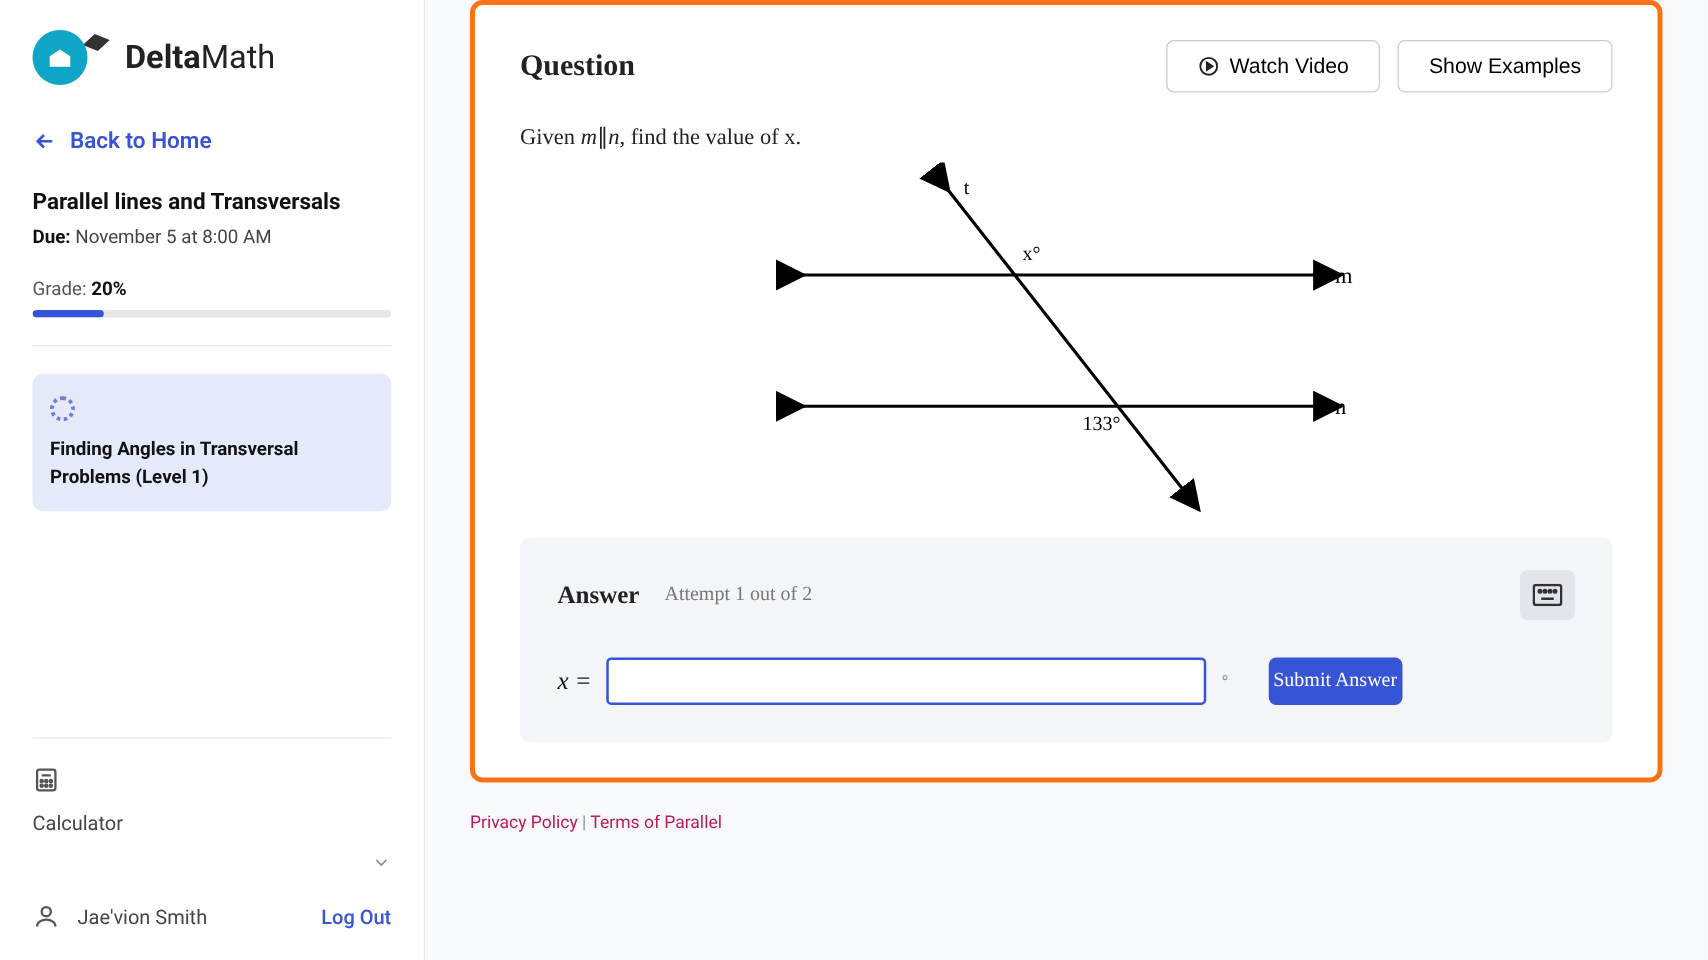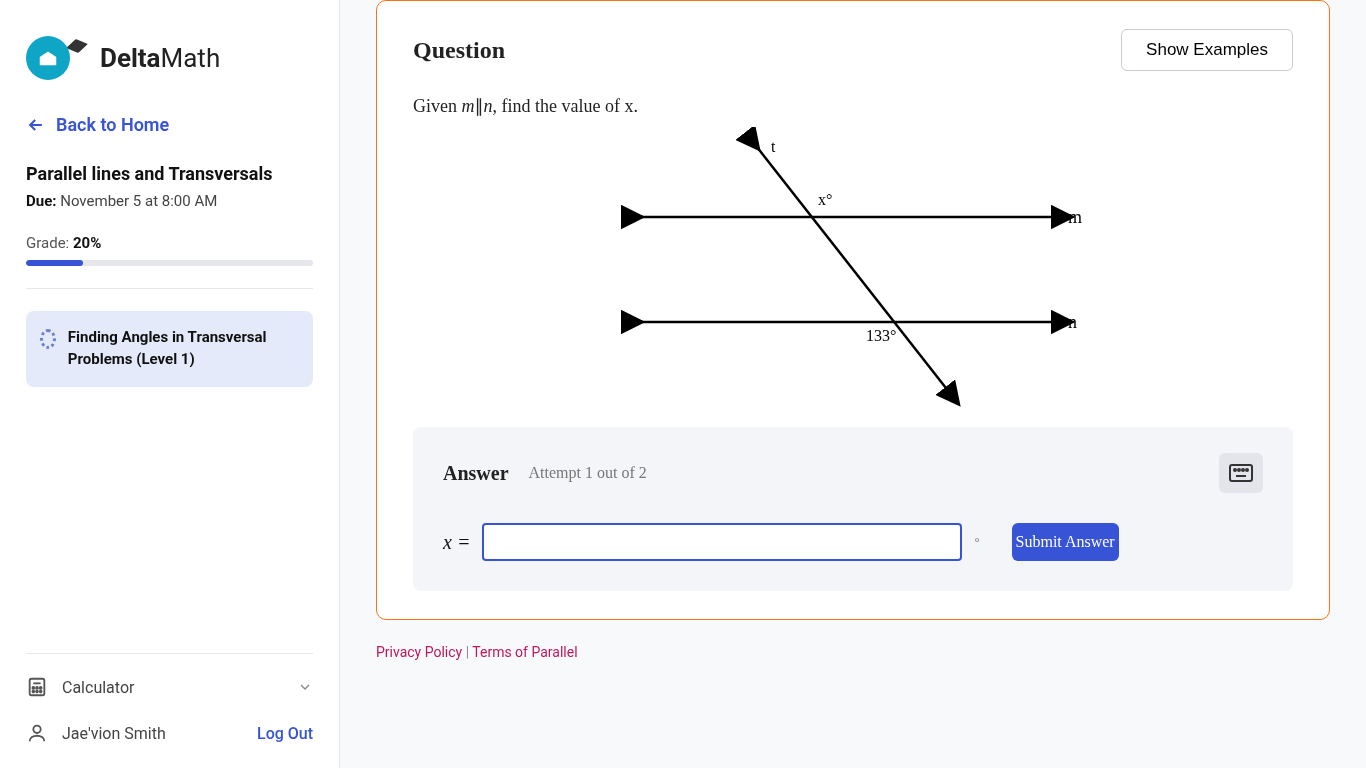--- a/index.html
+++ b/index.html
@@ -11,21 +11,21 @@
     height: 768px;
     overflow: hidden;
     display: flex;
   }
   .sidebar {
     width: 340px;
     background: #fff;
     border-right: 1px solid #e5e7eb;
     display: flex;
     flex-direction: column;
-    padding: 36px 0 12px;
+    padding: 24px 0 12px;
     position: relative;
   }
   .brand {
     display: flex;
     align-items: center;
     gap: 6px;
     padding: 0 26px 20px;
   }
   .brand-badge {
     width: 44px; height: 44px;
@@ -100,46 +100,47 @@
     margin: 22px 26px;
   }
   .skill-card {
     margin: 0 26px;
     background: #e4eaf9;
     border-radius: 8px;
     padding: 16px 14px;
     display: flex;
     gap: 12px;
     align-items: flex-start;
+    flex-direction: column;
   }
   .skill-card .spinner {
     width: 20px; height: 20px;
     border: 3px dotted #6b7fd4;
     border-radius: 50%;
     margin-top: 2px;
   }
   .skill-card .label {
     font-size: 15px;
     font-weight: 700;
     color: #111;
     line-height: 1.45;
   }
   .spacer { flex: 1; }
   .bottom-divider {
     border-top: 1px solid #e5e7eb;
     margin: 10px 26px;
   }
   .calc-row {
     display: flex;
-    align-items: center;
     gap: 14px;
     padding: 12px 26px;
     font-size: 16px;
     color: #444;
     cursor: pointer;
+    flex-direction: column;
   }
   .calc-row .chev { margin-left: auto; color:#888; }
   .user-row {
     display: flex;
     align-items: center;
     gap: 14px;
     padding: 12px 26px;
     font-size: 16px;
     color: #444;
   }
@@ -147,21 +148,21 @@
 
   .main {
     flex: 1;
     display: flex;
     flex-direction: column;
     padding: 0 36px 10px 36px;
     overflow: hidden;
   }
   .card {
     background: #fff;
-    border: 1px solid #f97316;
+    border: 4px solid #f97316;
     border-radius: 10px;
     padding: 28px 36px 28px;
     margin-top: 0;
   }
   .card-head {
     display: flex;
     align-items: center;
     margin-bottom: 24px;
   }
   .q-title {
@@ -328,20 +329,27 @@
     <span>Jae'vion Smith</span>
     <span class="logout">Log Out</span>
   </div>
 </aside>
 
 <main class="main">
   <div class="card">
     <div class="card-head">
       <div class="q-title">Question</div>
       <div class="head-btns">
+        <button class="btn-outline">
+          <svg width="18" height="18" viewBox="0 0 24 24" fill="none" stroke="#222" stroke-width="2">
+              <circle cx="12" cy="12" r="9"></circle>
+              <polygon points="10,8 16,12 10,16" fill="#222"></polygon>
+            </svg>
+          <span>Watch Video</span>
+        </button>
         <button class="btn-outline">
           <span>Show Examples</span>
         </button>
       </div>
     </div>
 
     <div class="prompt">
       <span>Given </span><span class="mi">m</span><span>∥</span><span class="mi">n</span><span>, find the value of x.</span>
     </div>
 

